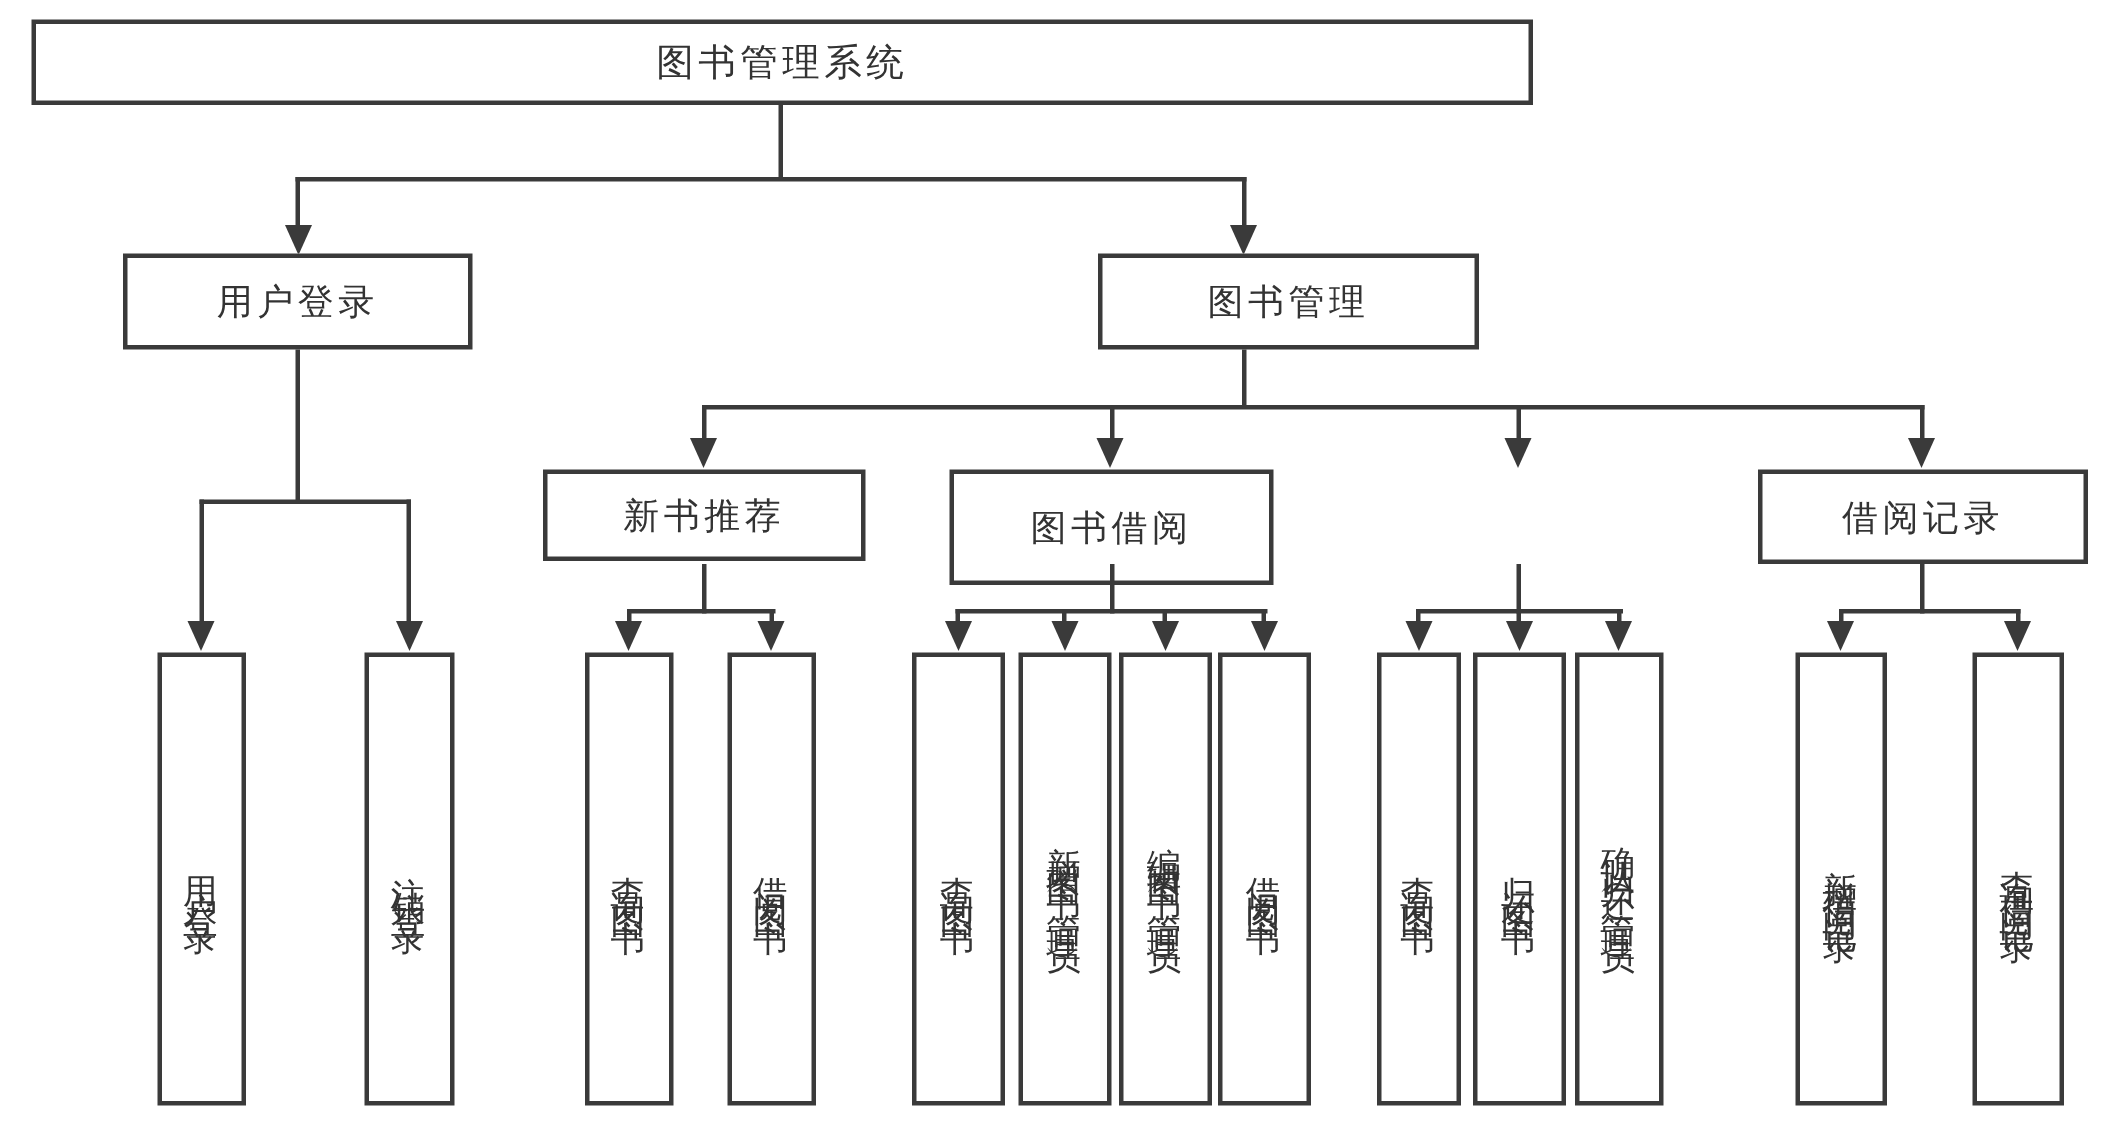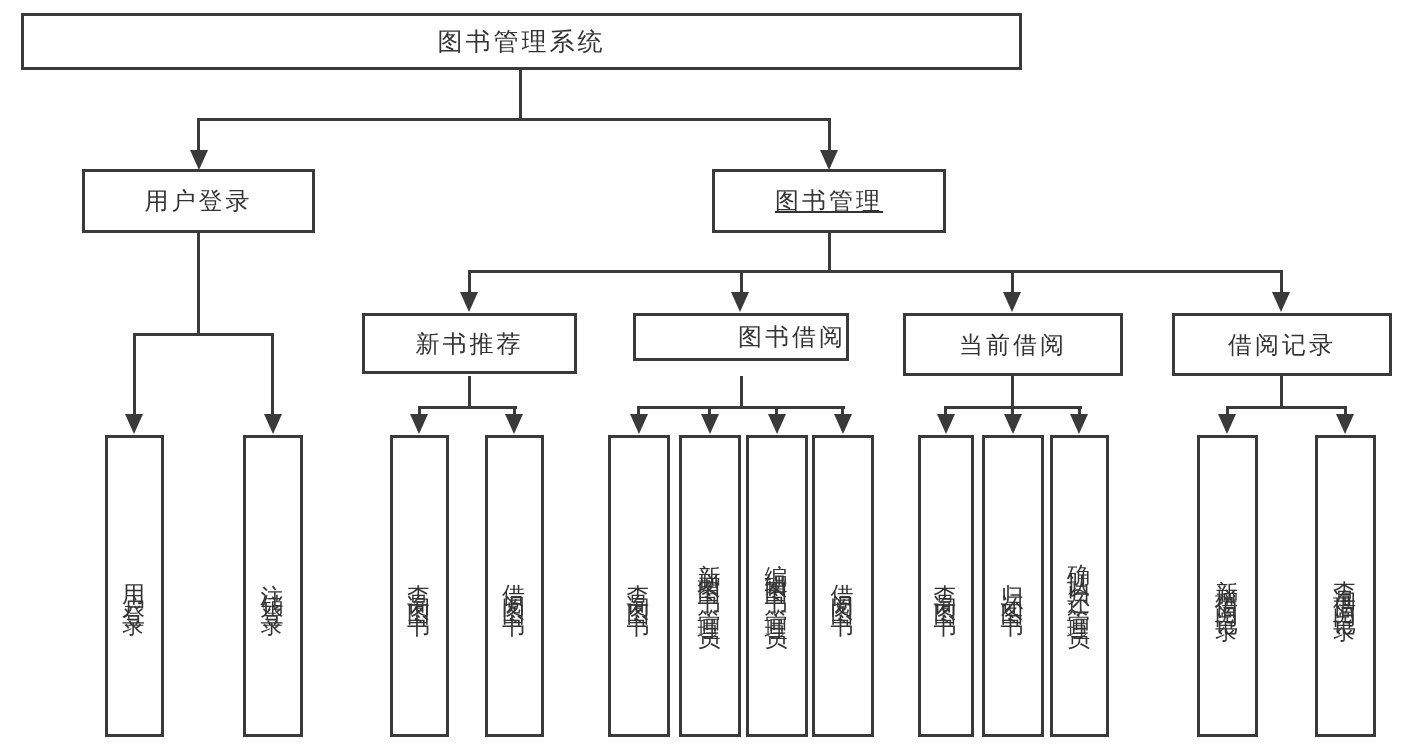--- a/index.html
+++ b/index.html
@@ -70,21 +70,21 @@
   <div class="cline" style="left:519px; top:70px; width:3px; height:50px;"></div>
   <div class="cline" style="left:197px; top:118px; width:634px; height:3px;"></div>
   <div class="cline" style="left:197px; top:118px; width:3px; height:34px;"></div>
   <div class="cline" style="left:828px; top:118px; width:3px; height:34px;"></div>
   <div class="arrow" style="left:190px; top:150px;"></div>
   <div class="arrow" style="left:820px; top:150px;"></div>
 
   <div class="node hnode" style="left:82px; top:169px; width:233px; height:64px;">
     <span>用户登录</span>
   </div>
-  <div class="node hnode" style="left:712px; top:169px; width:234px; height:64px;text-decoration:underline;">
+  <div class="node hnode" style="left:732px; top:169px; width:254px; height:64px;">
     <span>图书管理</span>
   </div>
 
   <div class="cline" style="left:197px; top:233px; width:3px; height:102px;"></div>
   <div class="cline" style="left:133px; top:333px; width:141px; height:3px;"></div>
   <div class="cline" style="left:133px; top:333px; width:3px; height:82px;"></div>
   <div class="cline" style="left:271px; top:333px; width:3px; height:82px;"></div>
   <div class="arrow" style="left:125px; top:414px;"></div>
   <div class="arrow" style="left:264px; top:414px;"></div>
 
@@ -95,25 +95,22 @@
   <div class="cline" style="left:1011px; top:270px; width:3px; height:23px;"></div>
   <div class="cline" style="left:1280px; top:270px; width:3px; height:23px;"></div>
   <div class="arrow" style="left:460px; top:292px;"></div>
   <div class="arrow" style="left:731px; top:292px;"></div>
   <div class="arrow" style="left:1003px; top:292px;"></div>
   <div class="arrow" style="left:1272px; top:292px;"></div>
 
   <div class="node hnode" style="left:362px; top:313px; width:215px; height:61px;">
     <span>新书推荐</span>
   </div>
-  <div class="node hnode" style="left:633px; top:313px; width:216px; height:48px;justify-content:flex-end;">
+  <div class="node hnode" style="left:633px; top:313px; width:216px; height:77px;">
     <span>图书借阅</span>
-  </div>
-  <div class="node hnode" style="left:903px; top:313px; width:220px; height:63px;">
-    <span>当前借阅</span>
   </div>
   <div class="node hnode" style="left:1172px; top:313px; width:220px; height:63px;">
     <span>借阅记录</span>
   </div>
 
   <div class="cline" style="left:468px; top:376px; width:3px; height:33px;"></div>
   <div class="cline" style="left:418px; top:406px; width:99px; height:3px;"></div>
   <div class="cline" style="left:418px; top:406px; width:3px; height:10px;"></div>
   <div class="cline" style="left:513px; top:406px; width:3px; height:10px;"></div>
   <div class="arrow" style="left:410px; top:414px;"></div>

